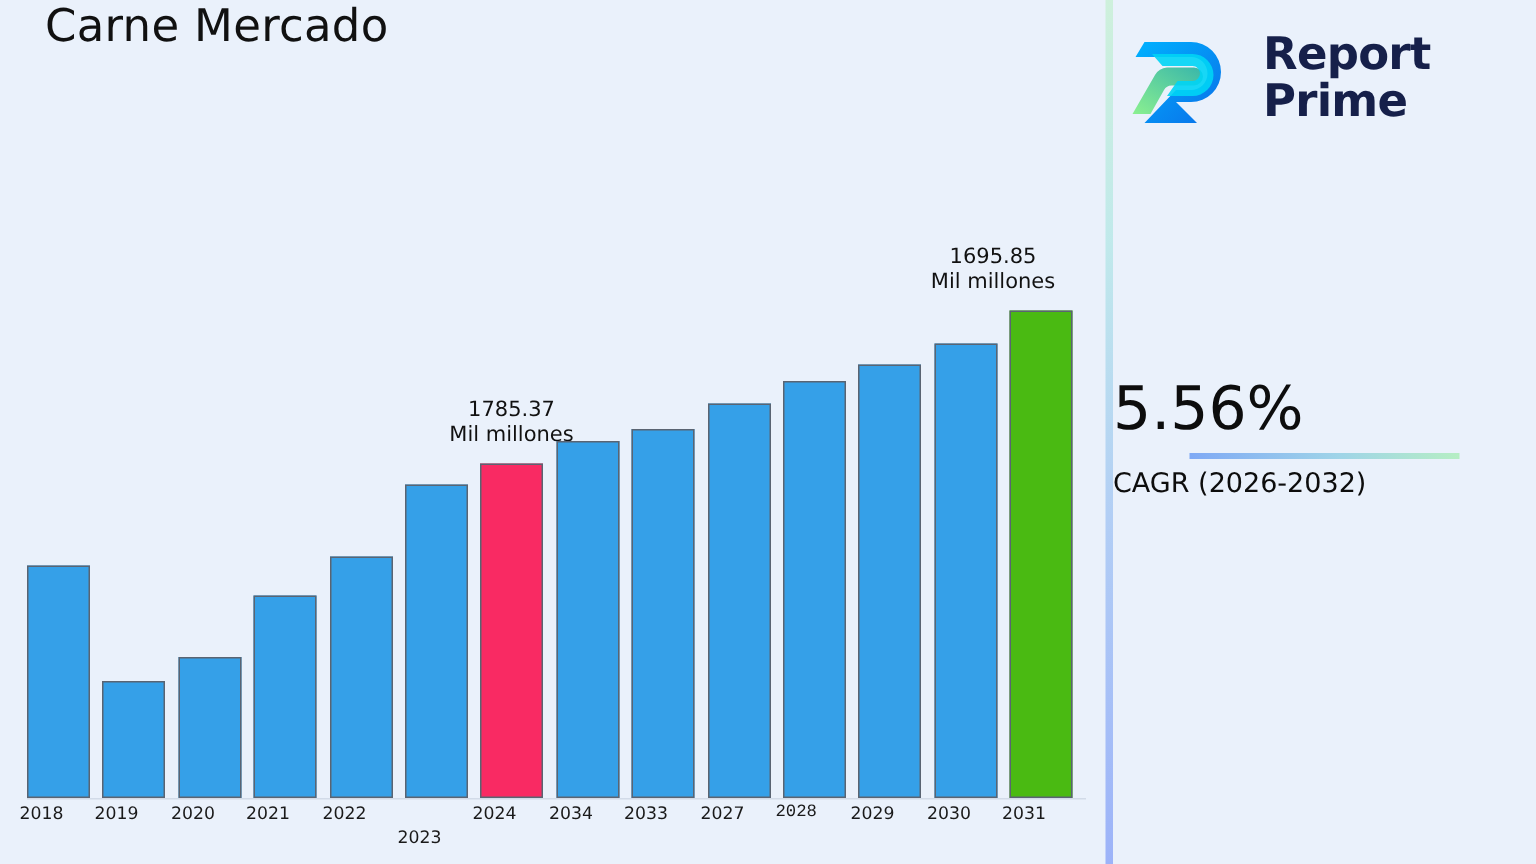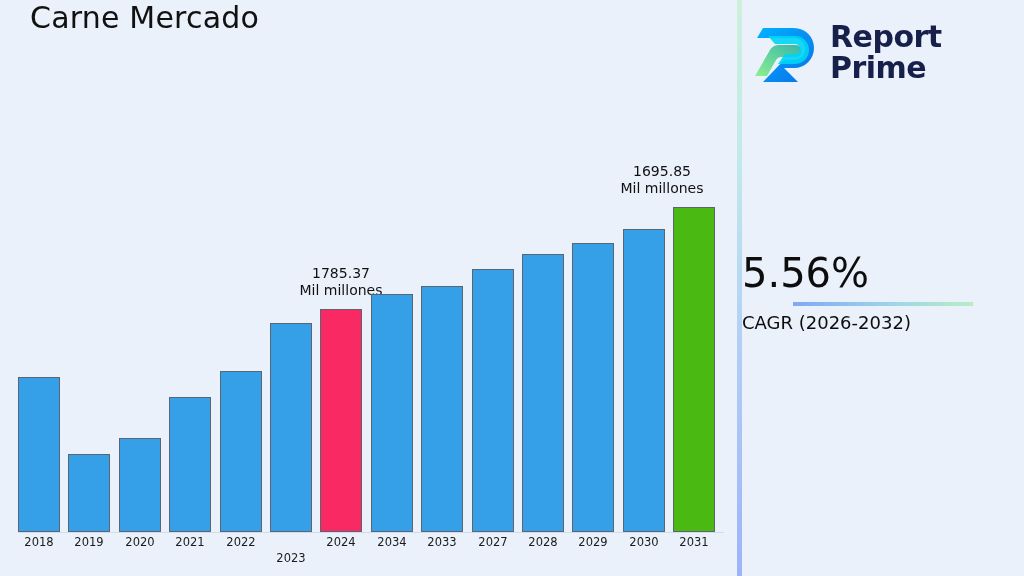--- a/index.html
+++ b/index.html
@@ -47,21 +47,20 @@
     left:0;
     width:52px;
     background:#35a0e8;
     border:1px solid #5a6472;
   }
 
   .bar-label {
     position:absolute;
     top:535px;
     width:52px;
-    text-align:center;
     font-size:11.5px;
     color:#1a1a1a;
   }
 
   .value-callout {
     position:absolute;
     text-align:center;
     font-size:14px;
     line-height:17px;
     color:#111111;
@@ -83,21 +82,21 @@
     left:742px; top:0;
     width:282px; height:576px;
   }
 
   #logo-block {
     position:absolute;
     left:12px; top:14px;
     width:258px; height:76px;
     display:flex;
     align-items:center;
-    gap:4px;
+    gap:16px;
   }
   #logo-mark { width:72px; height:64px; flex:none; }
   #logo-wordmark {
     font-family:"DejaVu Sans", sans-serif;
     font-weight:bold;
     font-size:30px;
     line-height:31px;
     color:#16204a;
     letter-spacing:-0.5px;
   }
@@ -153,21 +152,21 @@
         <div>1785.37</div>
         <div>Mil millones</div>
       </div>
       <div class="bar" style="left: 371px; top: 294px; width: 42px; height: 238px; position: absolute; bottom: auto; background: rgb(53, 160, 232);"></div>
       <div class="bar-label" style="left: 366px; width: 52px;">2034</div>
       <div class="bar" style="left: 421px; top: 286px; width: 42px; height: 246px; position: absolute; bottom: auto; background: rgb(53, 160, 232);"></div>
       <div class="bar-label" style="left: 416px; width: 52px;">2033</div>
       <div class="bar" style="left: 472px; top: 269px; width: 42px; height: 263px; position: absolute; bottom: auto; background: rgb(53, 160, 232);"></div>
       <div class="bar-label" style="left: 467px; width: 52px;">2027</div>
       <div class="bar" style="left: 522px; top: 254px; width: 42px; height: 278px; position: absolute; bottom: auto; background: rgb(53, 160, 232);"></div>
-      <div class="bar-label" style="left: 517px; width: 52px;">2028</div>
+      <div class="bar-label" style="left: 517px; width: 52px; font-family: Liberation Mono, monospace;">2028</div>
       <div class="bar" style="left: 572px; top: 243px; width: 42px; height: 289px; position: absolute; bottom: auto; background: rgb(53, 160, 232);"></div>
       <div class="bar-label" style="left: 567px; width: 52px;">2029</div>
       <div class="bar" style="left: 623px; top: 229px; width: 42px; height: 303px; position: absolute; bottom: auto; background: rgb(53, 160, 232);"></div>
       <div class="bar-label" style="left: 618px; width: 52px;">2030</div>
       <div class="bar" style="left: 673px; top: 207px; width: 42px; height: 325px; position: absolute; bottom: auto; background: rgb(74, 186, 18);"></div>
       <div class="bar-label" style="left: 668px; width: 52px;">2031</div>
       <div class="value-callout" style="left: 592px; width: 140px; top: 163px;">
         <div>1695.85</div>
         <div>Mil millones</div>
       </div>

